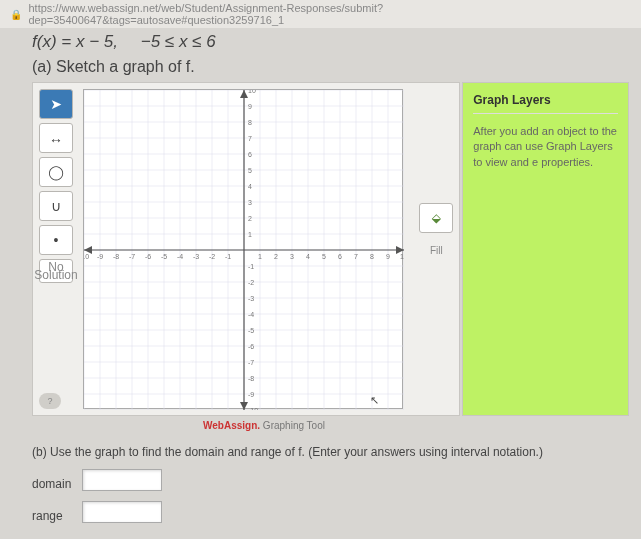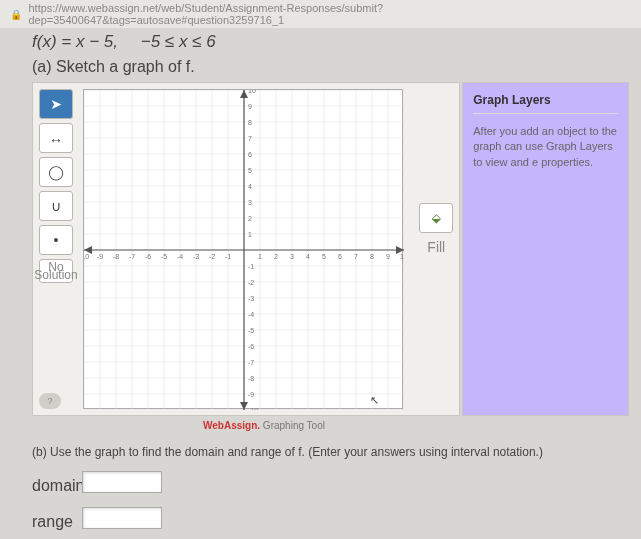--- a/index.html
+++ b/index.html
@@ -14,31 +14,31 @@
     .graph-container { display: flex; gap: 0; margin-left: 20px; }
     .graph-panel { background: #f0efec; border: 1px solid #c8c6c2; padding: 6px; display: flex; position: relative; width: 452px; }
     .toolbar { display: flex; flex-direction: column; gap: 4px; width: 38px; }
     .tool-btn { width: 34px; height: 30px; background: #fff; border: 1px solid #b8b6b2; border-radius: 3px; display: flex; align-items: center; justify-content: center; cursor: pointer; font-size: 14px; }
     .tool-btn.active { background: #3b7ab5; color: #fff; }
     .tool-btn.small { height: 24px; font-size: 12px; color: #888; line-height: 8px; text-align: center; }
     .graph-area { margin-left: 6px; }
     .graph-grid { width: 320px; height: 320px; background: #fff; border: 1px solid #aaa; position: relative; }
     .fill-section { position: absolute; right: 6px; top: 120px; text-align: center; }
     .fill-btn { width: 34px; height: 30px; background: #fff; border: 1px solid #b8b6b2; border-radius: 3px; font-size: 12px; display:flex; align-items:center; justify-content:center; color:#5a8a3a; }
-    .fill-label { font-size: 14px; color: #888; margin-top: 6px; }
+    .fill-label { font-size: 10px; color: #888; margin-top: 12px; }
     .graph-footer { font-size: 10px; color: #777; text-align: center; padding: 4px 8px 0 0; }
     .graph-footer b { color: #c33; }
     .cursor-icon { position: absolute; right: 80px; bottom: 8px; font-size: 11px; }
     .help-icon { position: absolute; bottom: 6px; left: 6px; width: 22px; height: 16px; background: #d0cec9; border-radius: 8px; font-size: 9px; color: #888; display:flex;align-items:center;justify-content:center; }
-    .layers-panel { background: #c4b5fd; border: 1px solid #c8c6c2; padding: 10px; width: 175px; font-size: 11px; margin-left: 2px; }
+    .layers-panel { background: #bef264; border: 1px solid #c8c6c2; padding: 10px; width: 175px; font-size: 11px; margin-left: 2px; }
     .layers-panel h3 { font-size: 12px; font-weight: bold; margin-bottom: 10px; color: #333; border-bottom: 1px solid #ddd; padding-bottom: 6px; }
     .layers-panel p { color: #666; line-height: 1.4; }
     .part-b { margin: 14px 20px 0 20px; font-size: 12px; }
     .input-row { display: flex; align-items: center; margin-top: 10px; }
-    .input-row label { width: 50px; font-size: 16px; margin-top: 8px; }
+    .input-row label { width: 50px; font-size: 12px; margin-top: 8px; }
     .input-row .input-box { width: 80px; height: 22px; background: #fff; border: 1px solid #aaa; box-shadow: inset 1px 1px 3px rgba(0,0,0,0.15); }
     svg { display: block; }
     .axis-label { font-size: 7px; fill: #777; }
   </style>
 </head>
 <body>
 
 <div class="url-bar">
   <span class="lock">🔒</span>
   <span>https://www.webassign.net/web/Student/Assignment-Responses/submit?dep=35400647&amp;tags=autosave#question3259716_1</span>

